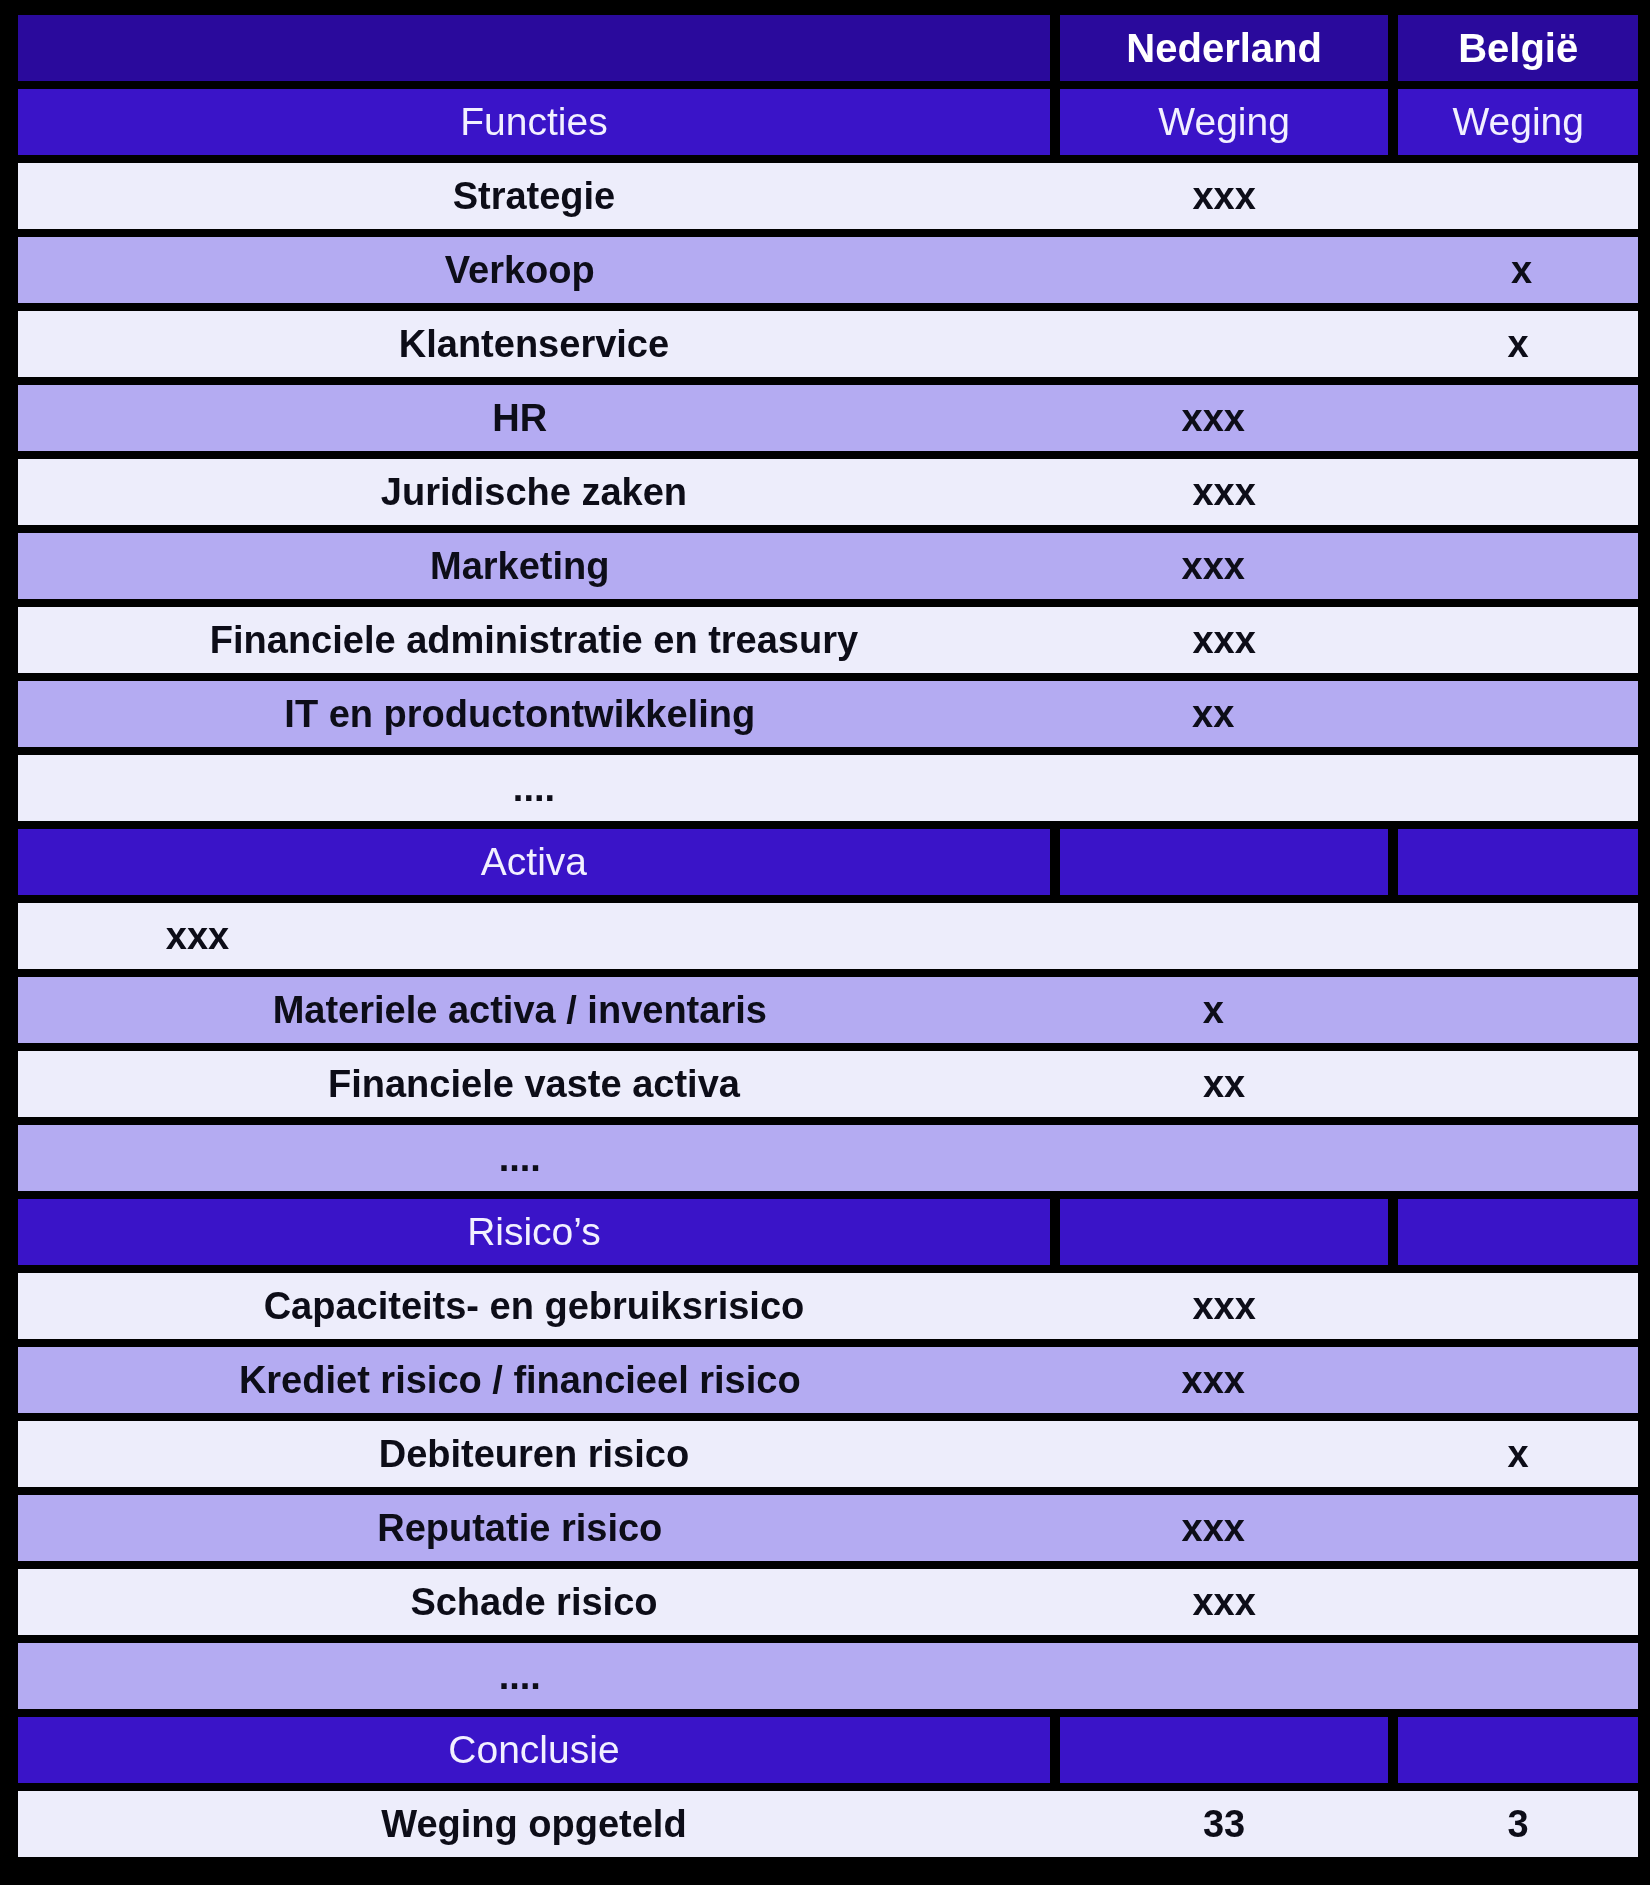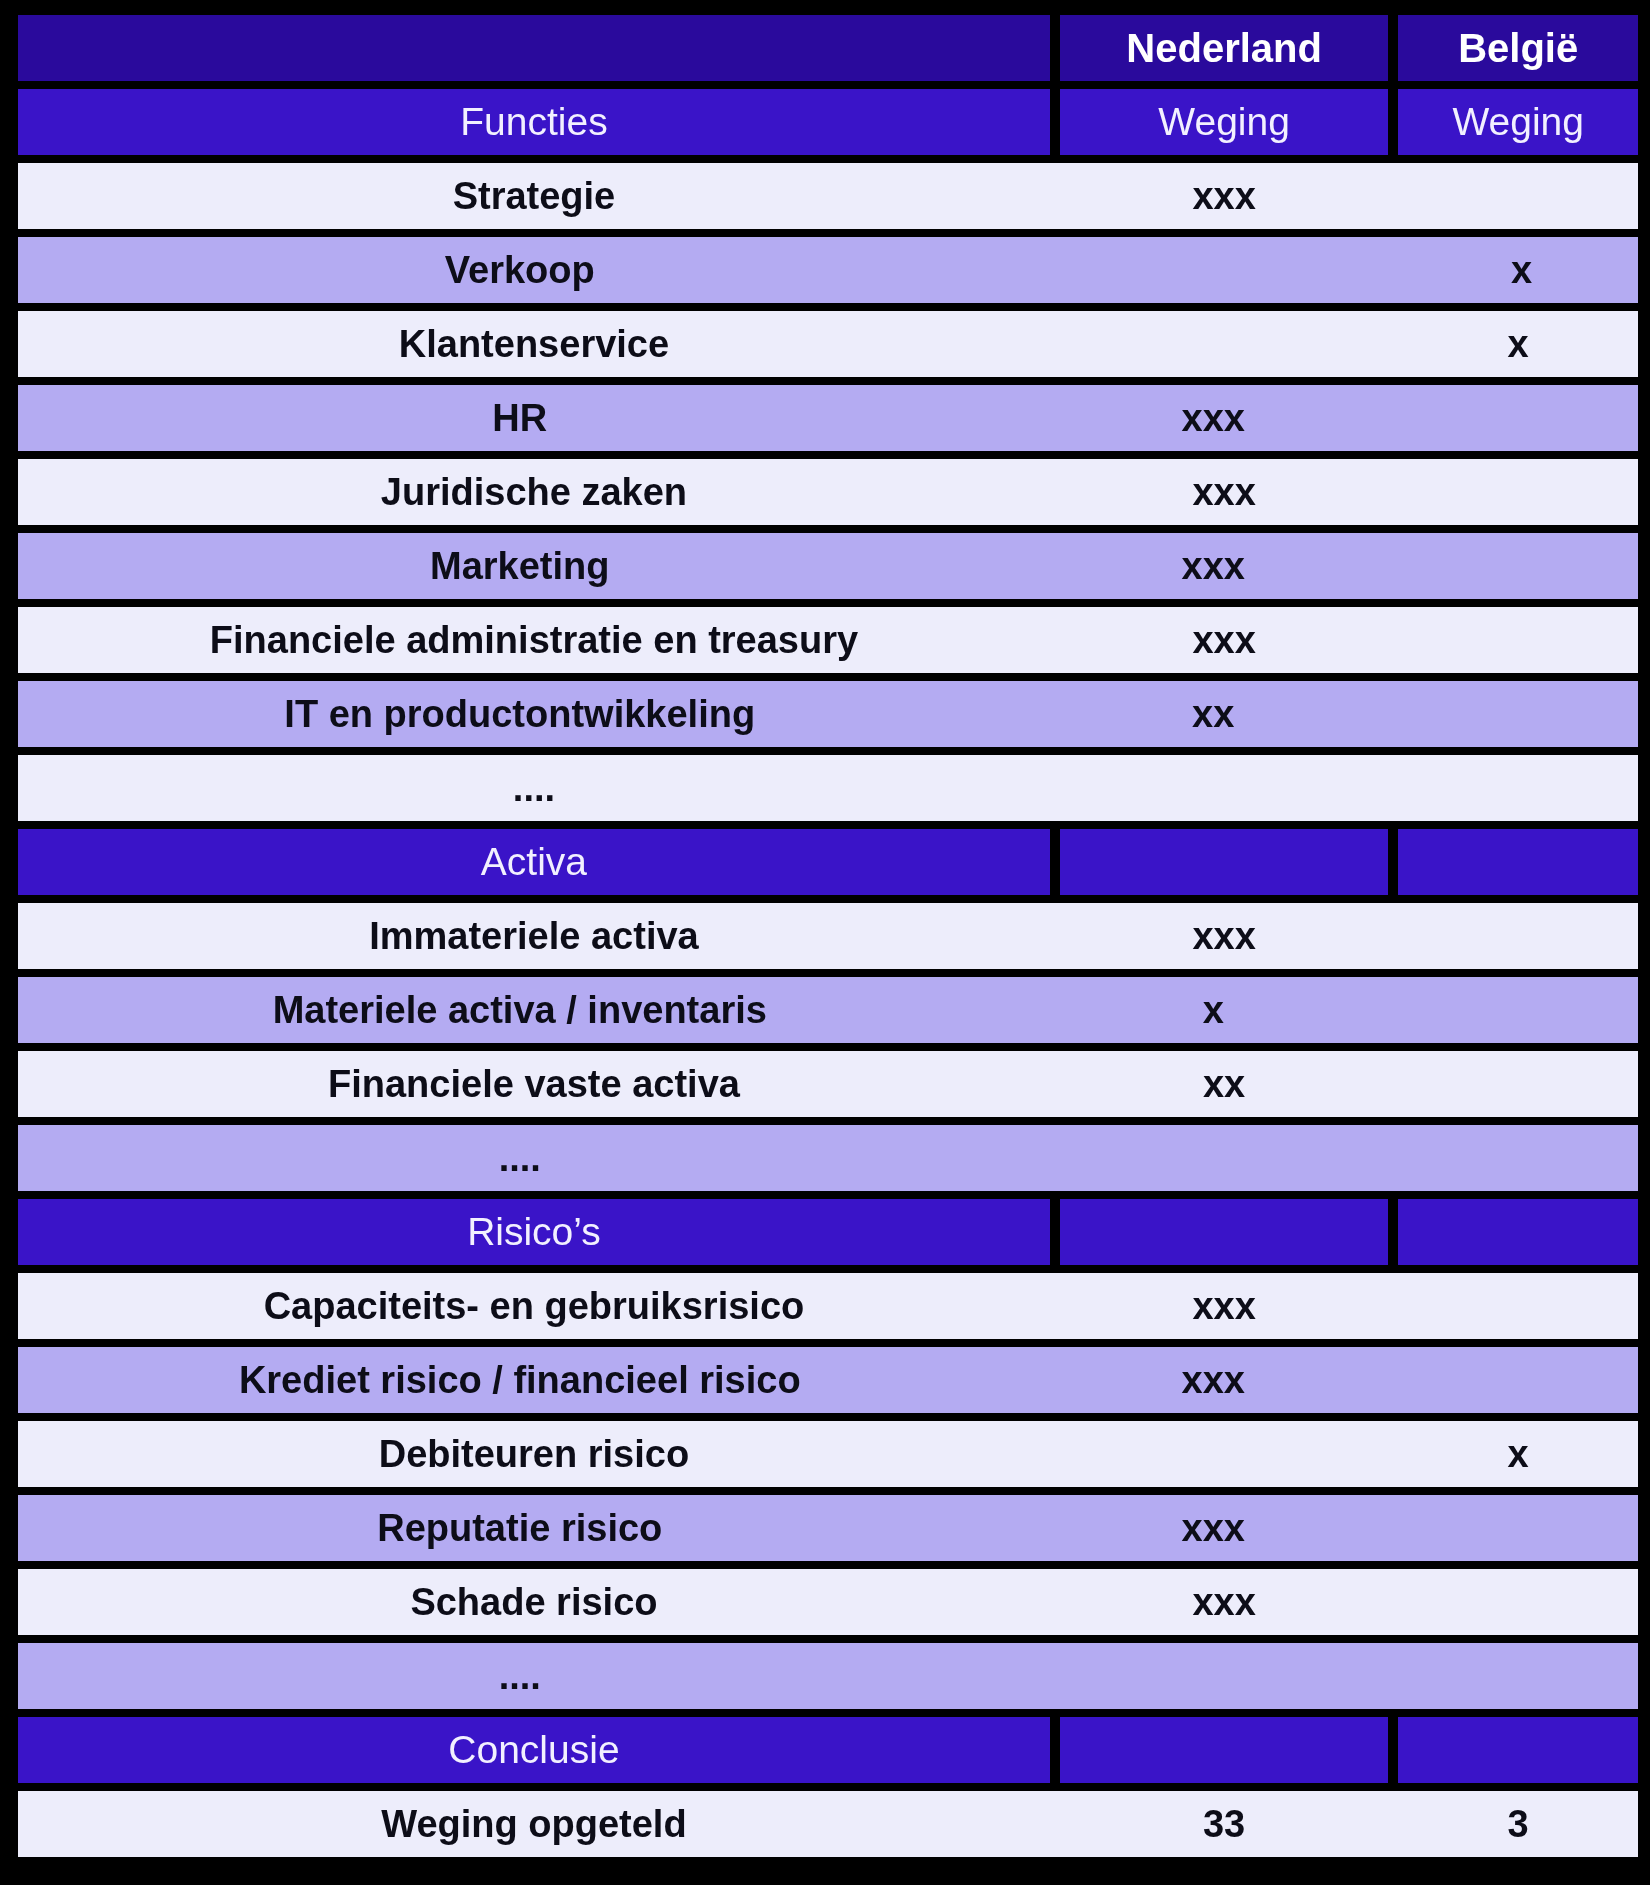--- a/index.html
+++ b/index.html
@@ -95,21 +95,20 @@
         <div class="cell c1">....</div>
         <div class="cell c2"></div>
         <div class="cell c3"></div>
       </div>
       <div class="row">
         <div class="cell c1 sub">Activa</div>
         <div class="cell c2 sub"></div>
         <div class="cell c3 sub"></div>
       </div>
       <div class="row light">
-        <div class="cell c1">Immateriele activa</div>
         <div class="cell c2">xxx</div>
         <div class="cell c3"></div>
       </div>
       <div class="row medium">
         <div class="cell c1">Materiele activa / inventaris</div>
         <div class="cell c2">x</div>
         <div class="cell c3"></div>
       </div>
       <div class="row light">
         <div class="cell c1">Financiele vaste activa</div>

